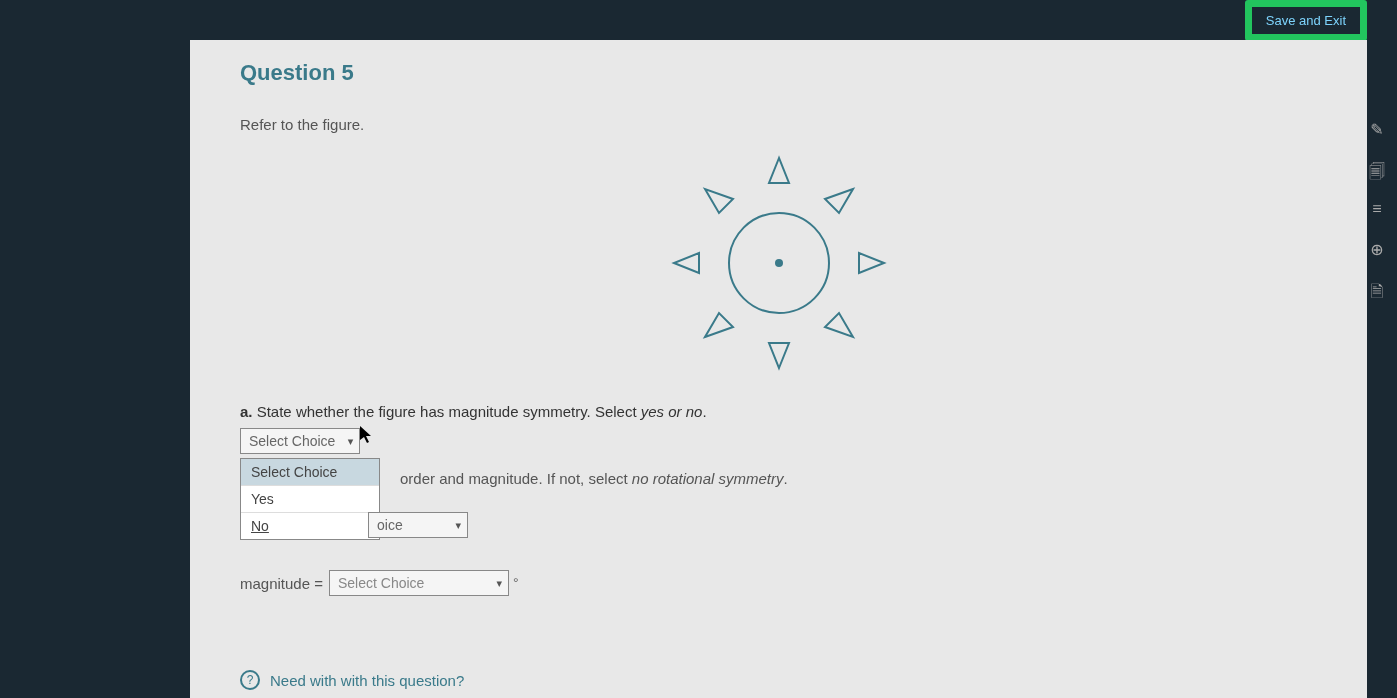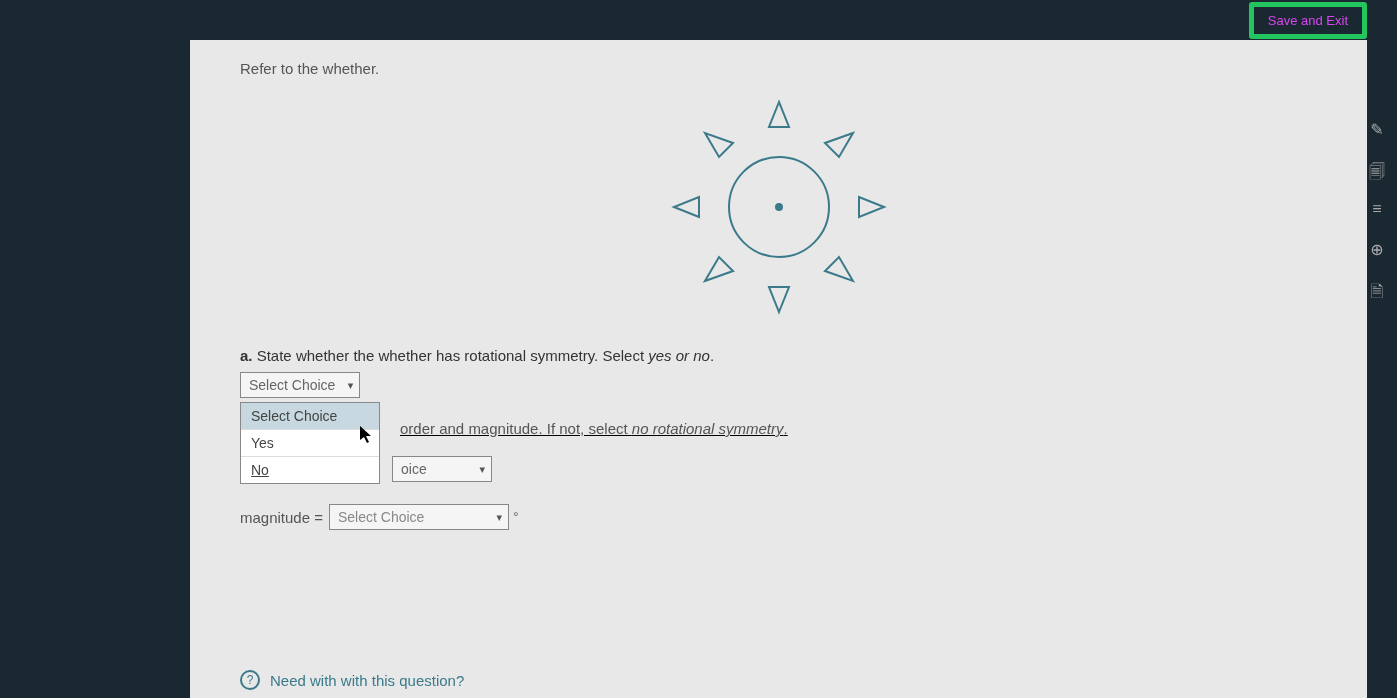--- a/index.html
+++ b/index.html
@@ -17,23 +17,23 @@
     }
     .top-bar {
       background: #1a2832;
       height: 40px;
       display: flex;
       justify-content: flex-end;
       align-items: center;
       padding: 0 30px;
     }
     .save-exit-btn {
-      border: 5px solid #22c55e;
+      border: 7px solid #22c55e;
       background: transparent;
-      color: #d946ef;
+      color: #7dd3fc;
       padding: 6px 14px;
       font-size: 13px;
       border-radius: 3px;
       cursor: pointer;
     }
     .main-container {
       background: #e8e8e8;
       margin: 0 30px 0 190px;
       height: 658px;
       padding: 20px 50px;
@@ -219,22 +219,23 @@
     }
   </style>
 </head>
 <body>
 
 <div class="top-bar">
   <button class="save-exit-btn">Save and Exit</button>
 </div>
 
 <div class="main-container">
-  
-  <p class="instruction-text">Refer to the whether.</p>
+  <h2 class="question-title">Question 5</h2>
+  
+  <p class="instruction-text">Refer to the figure.</p>
   
   <div class="figure-container">
     <div class="sun-figure">
       <svg width="220" height="220" viewBox="0 0 220 220">
         <circle cx="110" cy="110" r="50" fill="none" stroke="#3a7a8a" stroke-width="2"></circle>
         <circle cx="110" cy="110" r="4" fill="#3a7a8a"></circle>
 
         <g fill="none" stroke="#3a7a8a" stroke-width="2">
 
           <polygon points="110,5 100,30 120,30"></polygon>
@@ -251,48 +252,48 @@
 
           <polygon points="5,110 30,120 30,100"></polygon>
 
           <polygon points="36,36 50,60 64,46"></polygon>
         </g>
       </svg>
     </div>
   </div>
   
   <p class="part-label">
-    <strong>a.</strong><span> State whether the whether has rotational symmetry. Select </span><span class="italic">yes or no</span><span>.</span>
+    <strong>a.</strong><span> State whether the figure has magnitude symmetry. Select </span><span class="italic">yes or no</span><span>.</span>
   </p>
   
   <div class="select-wrapper">
     <div class="select-display">Select Choice</div>
   </div>
   
   <div style="position: relative;">
     <div class="dropdown-options">
       <div class="dropdown-option highlighted">Select Choice</div>
       <div class="dropdown-option">
         <span>Yes</span>
       </div>
       <div class="dropdown-option">No</div>
     </div>
 
-    <div style="position: absolute; left: 150px; top: 18px; display: flex; align-items: flex-end; text-decoration: underline;">
+    <div style="position: absolute; left: 150px; top: 12px; display: flex; align-items: flex-end;">
       <span class="part-b-text">
         <span>order and magnitude. If not, select </span><span class="italic">no rotational symmetry</span><span>.</span>
       </span>
     </div>
 
-    <div style="position: absolute; left: 152px; top: 54px;">
+    <div style="position: absolute; left: 128px; top: 54px;">
       <div class="order-select">oice</div>
     </div>
   </div>
   
-  <div class="magnitude-row" style="margin-top: 20px;">
+  <div class="magnitude-row" style="margin-top: 30px;">
     <span class="magnitude-label">magnitude =</span>
     <div class="magnitude-select">Select Choice</div>
     <span class="degree-sym">°</span>
   </div>
   
   <div class="help-row">
     <span class="help-icon">?</span>
     <span>Need with with this question?</span>
   </div>
 </div>

